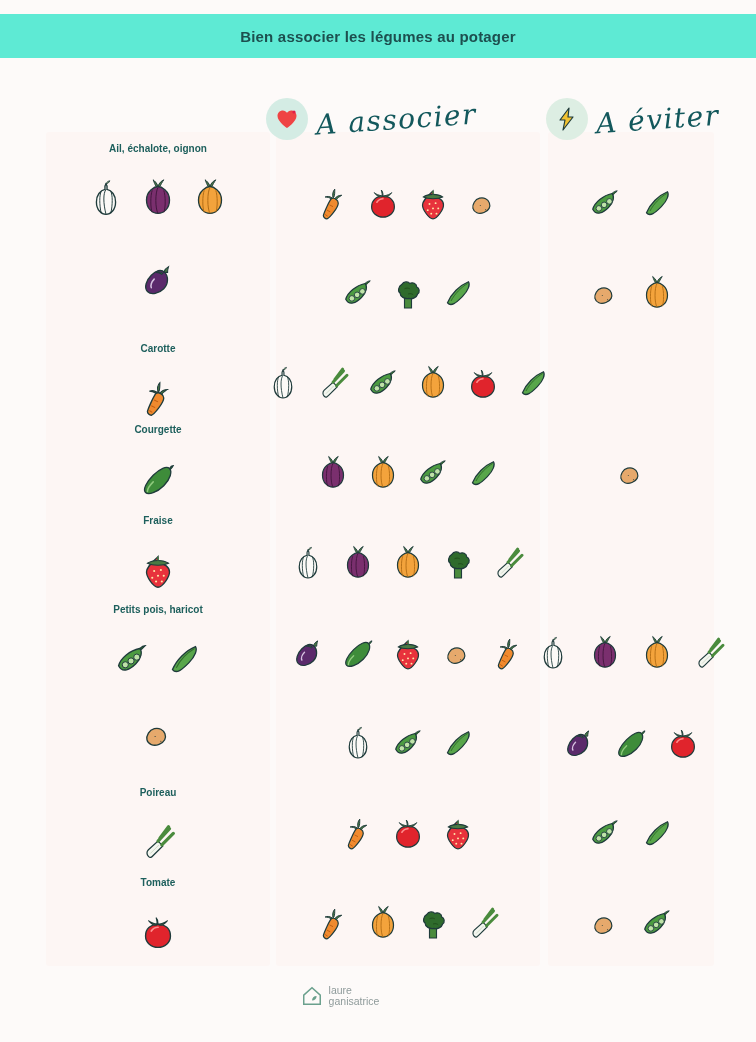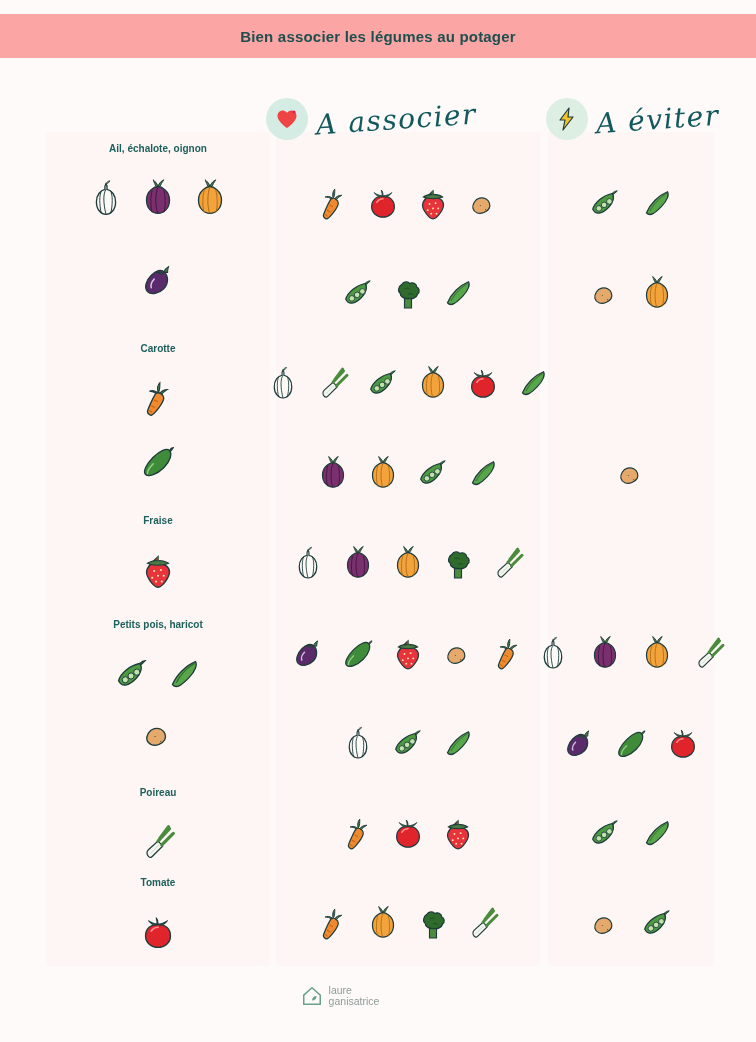--- a/index.html
+++ b/index.html
@@ -17,21 +17,21 @@
   .page {
     position: absolute;
     inset: 0;
     background: #fdfaf9;
   }
   
   .header {
     position: absolute;
     left: 0; top: 14px;
     width: 756px; height: 44px;
-    background: #fca5a5;
+    background: #5eead4;
     display: flex;
     align-items: center;
     justify-content: center;
   }
   .header-title {
     font-size: 15px;
     font-weight: bold;
     color: #1d4f4f;
     letter-spacing: .2px;
   }
@@ -359,20 +359,21 @@
         </span>
         <span>
           <svg class="veg" width="42" height="42" viewBox="0 0 48 48">
     <path d="M12 34c4-10 14-20 24-24 2 3 0 10-7 17S16 39 12 34z" fill="#58a64a" stroke="#1f3b3b" stroke-width="1.4"></path>
     <path d="M16 32c4-8 12-16 19-20" fill="none" stroke="#2f6b2c" stroke-width="1.1"></path>
           </svg>
         </span>
       </div>
       <div class="right-row" style="top: 345px;"></div>
       <div class="left-row" style="top: 421px;">
+        <div class="left-label">Courgette</div>
         <div class="left-icons">
           <span>
             <svg class="veg" width="46" height="46" viewBox="0 0 48 48">
     <path d="M36 12c3 3 1 11-6 18s-16 10-19 7 1-11 8-18 14-10 17-7z" fill="#3e8c3a" stroke="#1f3b3b" stroke-width="1.4"></path>
     <path d="M19 26c-4 4-6 8-6 10" fill="none" stroke="#8fca7d" stroke-width="1.6" stroke-linecap="round"></path>
     <path d="M36 12c1-2 3-3 4-3-1 2-2 3-3 4z" fill="#2f6b2c" stroke="#1f3b3b" stroke-width="1.1"></path>
             </svg>
           </span>
         </div>
       </div>
@@ -469,21 +470,21 @@
         </span>
         <span>
           <svg class="veg" width="42" height="42" viewBox="0 0 48 48">
     <path d="M14 38c-2-2-2-5 0-7l10-9 5 5-10 10c-2 2-3 3-5 1z" fill="#f3f6ef" stroke="#1f3b3b" stroke-width="1.3"></path>
     <path d="M24 22 36 9M28 26 40 14M26 19l9-12" fill="none" stroke="#4a8b3d" stroke-width="3.4" stroke-linecap="round"></path>
     <path d="M16 35l9-9" fill="none" stroke="#cfd8c6" stroke-width="1"></path>
           </svg>
         </span>
       </div>
       <div class="right-row" style="top: 525px;"></div>
-      <div class="left-row" style="top: 616px;">
+      <div class="left-row" style="top: 601px;">
         <div class="left-label">Petits pois, haricot</div>
         <div class="left-icons">
           <span>
             <svg class="veg" width="46" height="46" viewBox="0 0 48 48">
     <path d="M10 30c2-8 12-16 22-18 3 3 2 10-4 16S14 38 10 30z" fill="#4c9b41" stroke="#1f3b3b" stroke-width="1.4"></path>
     <g fill="#bfe3a8" stroke="#1f3b3b" stroke-width="1">
                 <circle cx="17" cy="29" r="3.2"></circle>
                 <circle cx="23" cy="25" r="3.2"></circle>
                 <circle cx="29" cy="21" r="3.2"></circle>
               </g>

